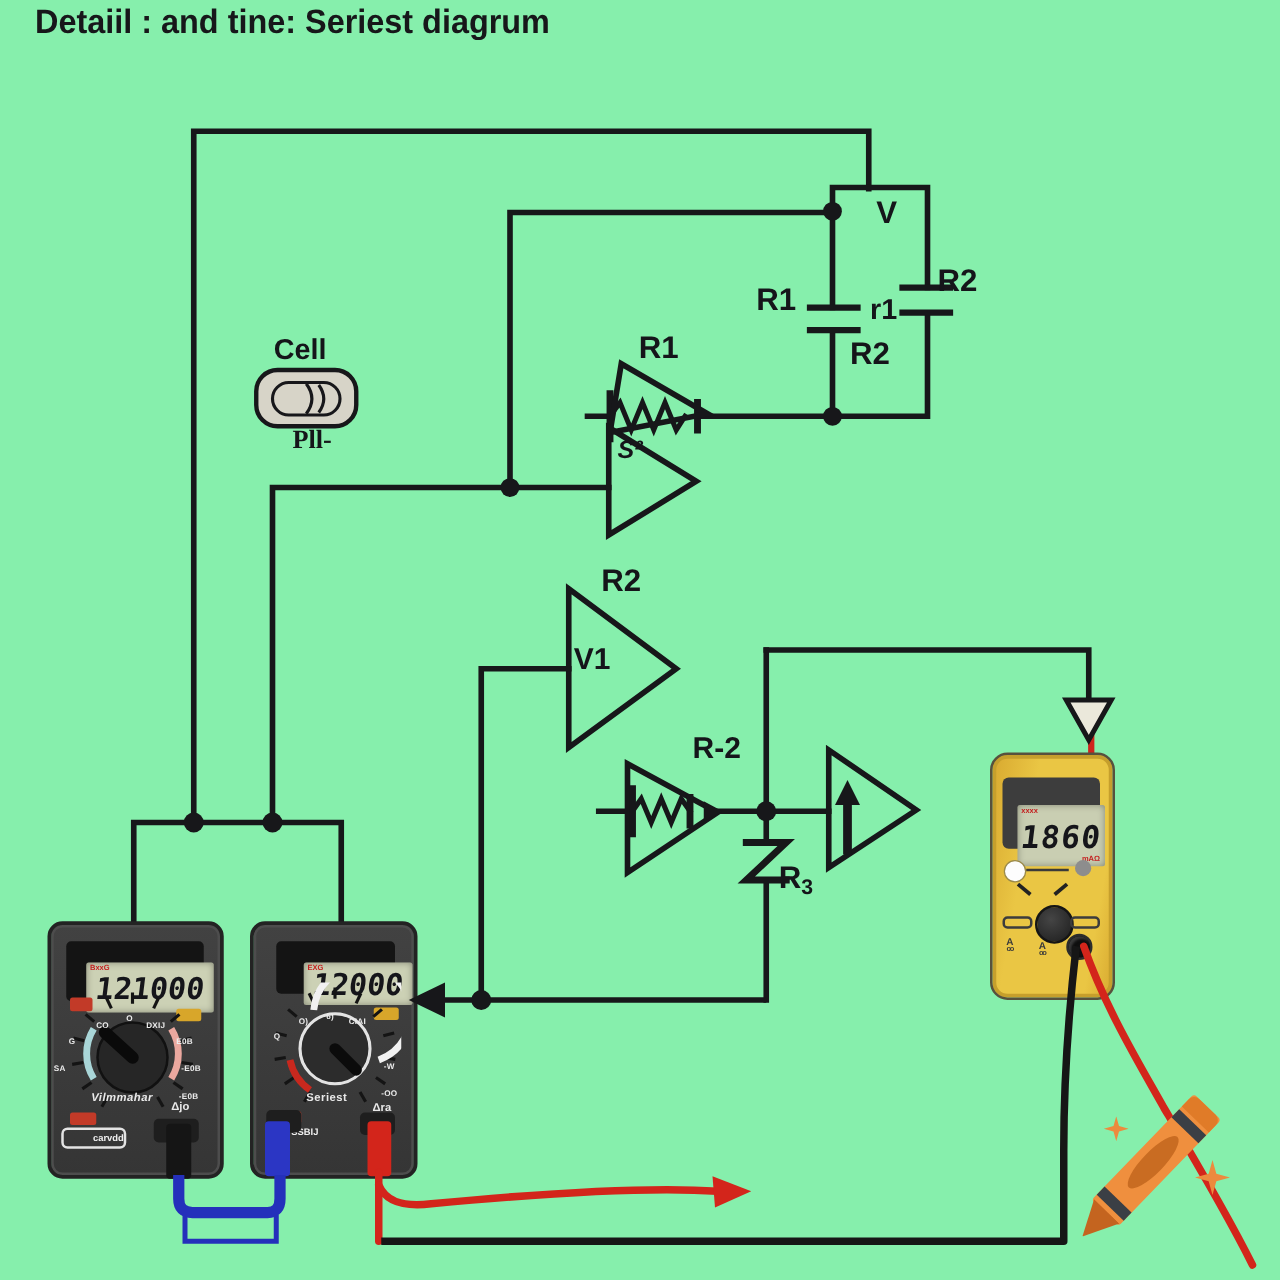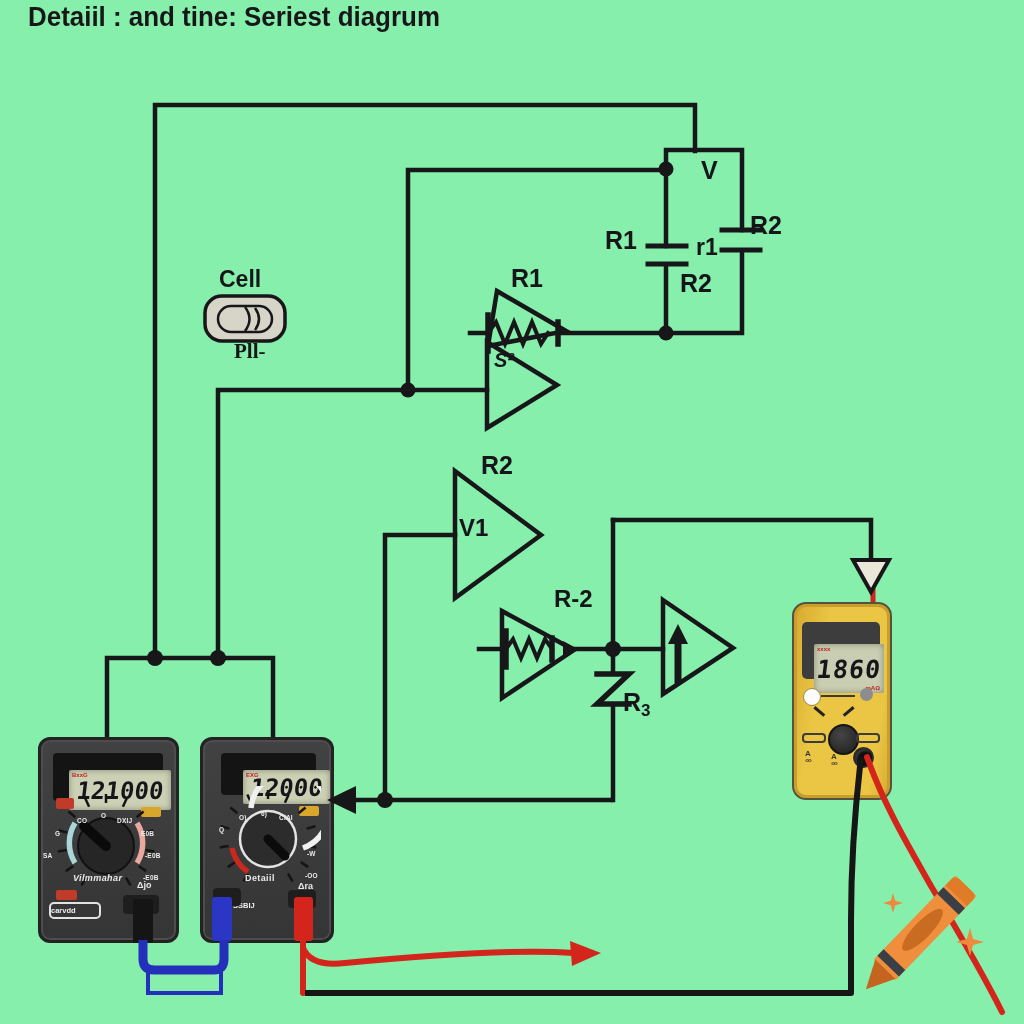--- a/index.html
+++ b/index.html
@@ -36,21 +36,21 @@
        font-weight:bold;transform:skewX(-7deg);color:#15151a;letter-spacing:0;}
   .lcdtag{position:absolute;left:3px;top:2px;font-size:6px;font-weight:bold;color:#c41e1e;}
   .lcdtag2{position:absolute;right:4px;bottom:2px;font-size:6px;font-weight:bold;color:#c41e1e;}
   .btn{position:absolute;border-radius:2px;}
   .red{background:#c23a28;} .yellowb{background:#d8a62a;}
   .dialsvg{position:absolute;}
   .dlbl{position:absolute;font-size:6.5px;font-weight:bold;color:#ececec;letter-spacing:.2px;}
   .mname{position:absolute;font-size:9px;font-weight:bold;color:#e9e9e9;letter-spacing:.4px;}
   .maux{position:absolute;font-size:9px;font-weight:bold;color:#e9e9e9;}
   .wbtn{position:absolute;border:2px solid #e3e3e3;border-radius:5px;color:#efefef;
-        font-size:7.5px;font-weight:bold;text-align:left;line-height:13px;}
+        font-size:7.5px;font-weight:bold;text-align:right;line-height:13px;}
   .recess{position:absolute;background:#1e1e1e;border-radius:4px;}
   
   .vm .bezel{left:12px;top:13px;width:110px;height:48px;}
   .vm .lcd{left:16px;top:17px;width:102px;height:40px;}
   .vm .seg{top:7px;font-size:24px;}
   .vm .b1{left:15px;top:58px;width:18px;height:11px;}
   .vm .b2{left:100px;top:67px;width:20px;height:10px;}
   .vm .dialsvg{left:12px;top:50px;}
   .vd0{left:2px;top:112px;} .vd1{left:14px;top:90px;} .vd2{left:36px;top:77px;}
   .vd3{left:60px;top:72px;} .vd4{left:76px;top:77px;} .vd5{left:100px;top:90px;}
@@ -251,21 +251,21 @@
       <path d="M17,62 A39,39 0 0 0 33,86" fill="none" stroke="#c8281e" stroke-width="5.5"></path>
       <circle cx="53" cy="53" r="28" fill="#2c2c2c" stroke="#e3e3e3" stroke-width="2.5"></circle>
       <line x1="53" y1="53" x2="70" y2="70" stroke="#0b0b0b" stroke-width="9" stroke-linecap="round"></line>
     </svg>
     <span class="dlbl ad0">Q</span>
     <span class="dlbl ad1">O)</span>
     <span class="dlbl ad2">6)</span>
     <span class="dlbl ad3">CIAI</span>
     <span class="dlbl ad4">-W</span>
     <span class="dlbl ad5">-OO</span>
-    <span class="mname">Detaiil</span>
+    <span class="mname">Seriest</span>
     <span class="maux">Δra</span>
     <div class="btn red b3"></div>
     <span class="wtxt">SSBIJ</span>
     <div class="recess rc1"></div>
     <div class="recess rc2"></div>
   </div>
 
   <div class="ym">
     <div class="bezel">
       <div class="lcd">

